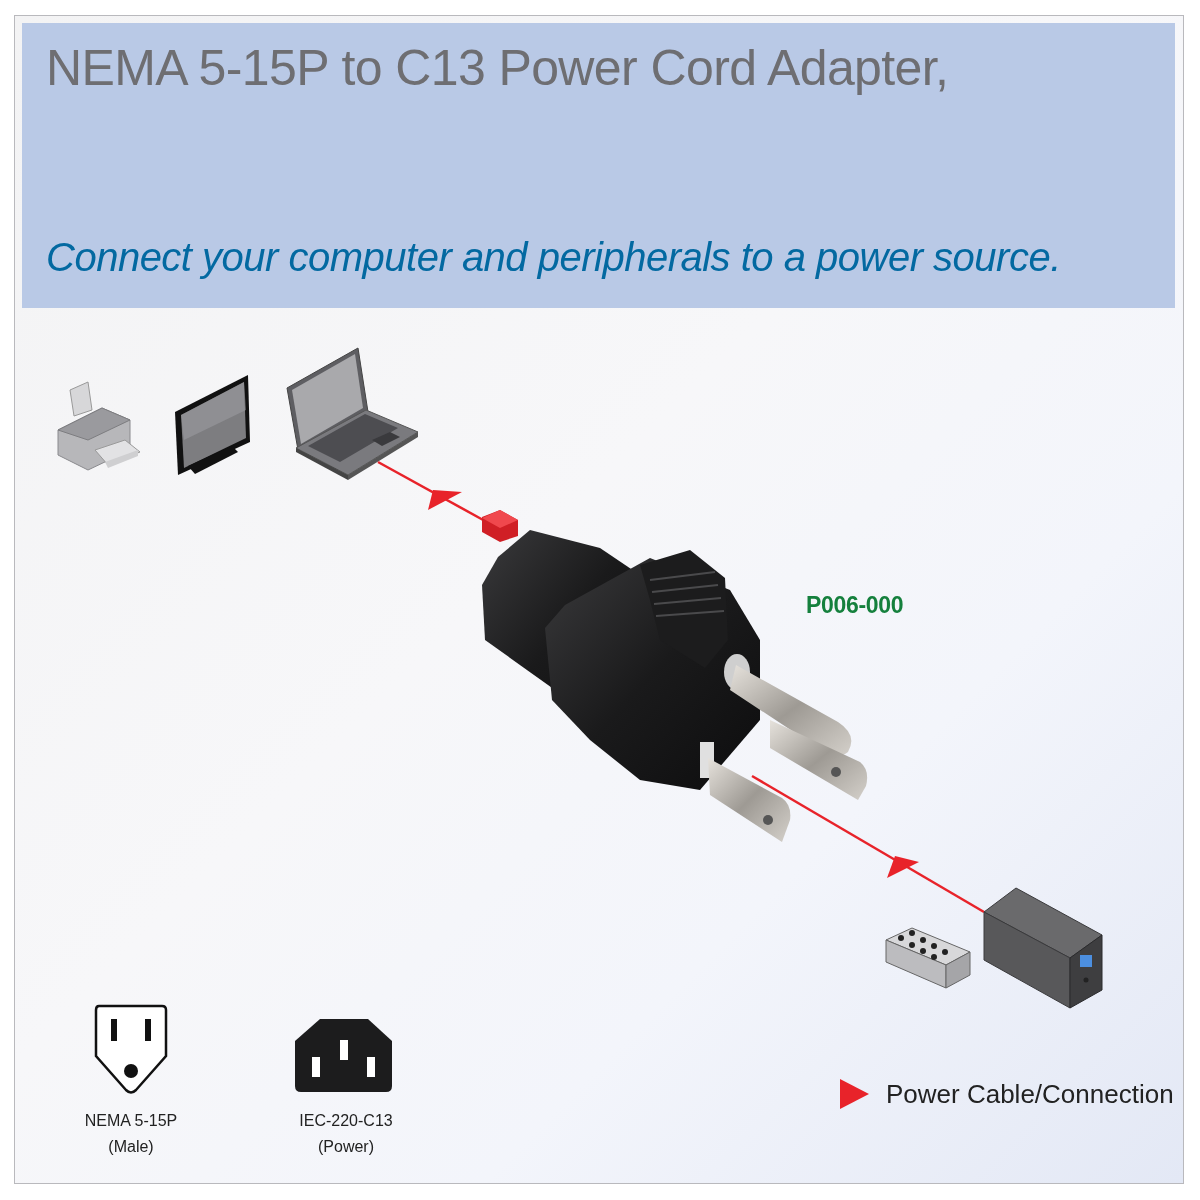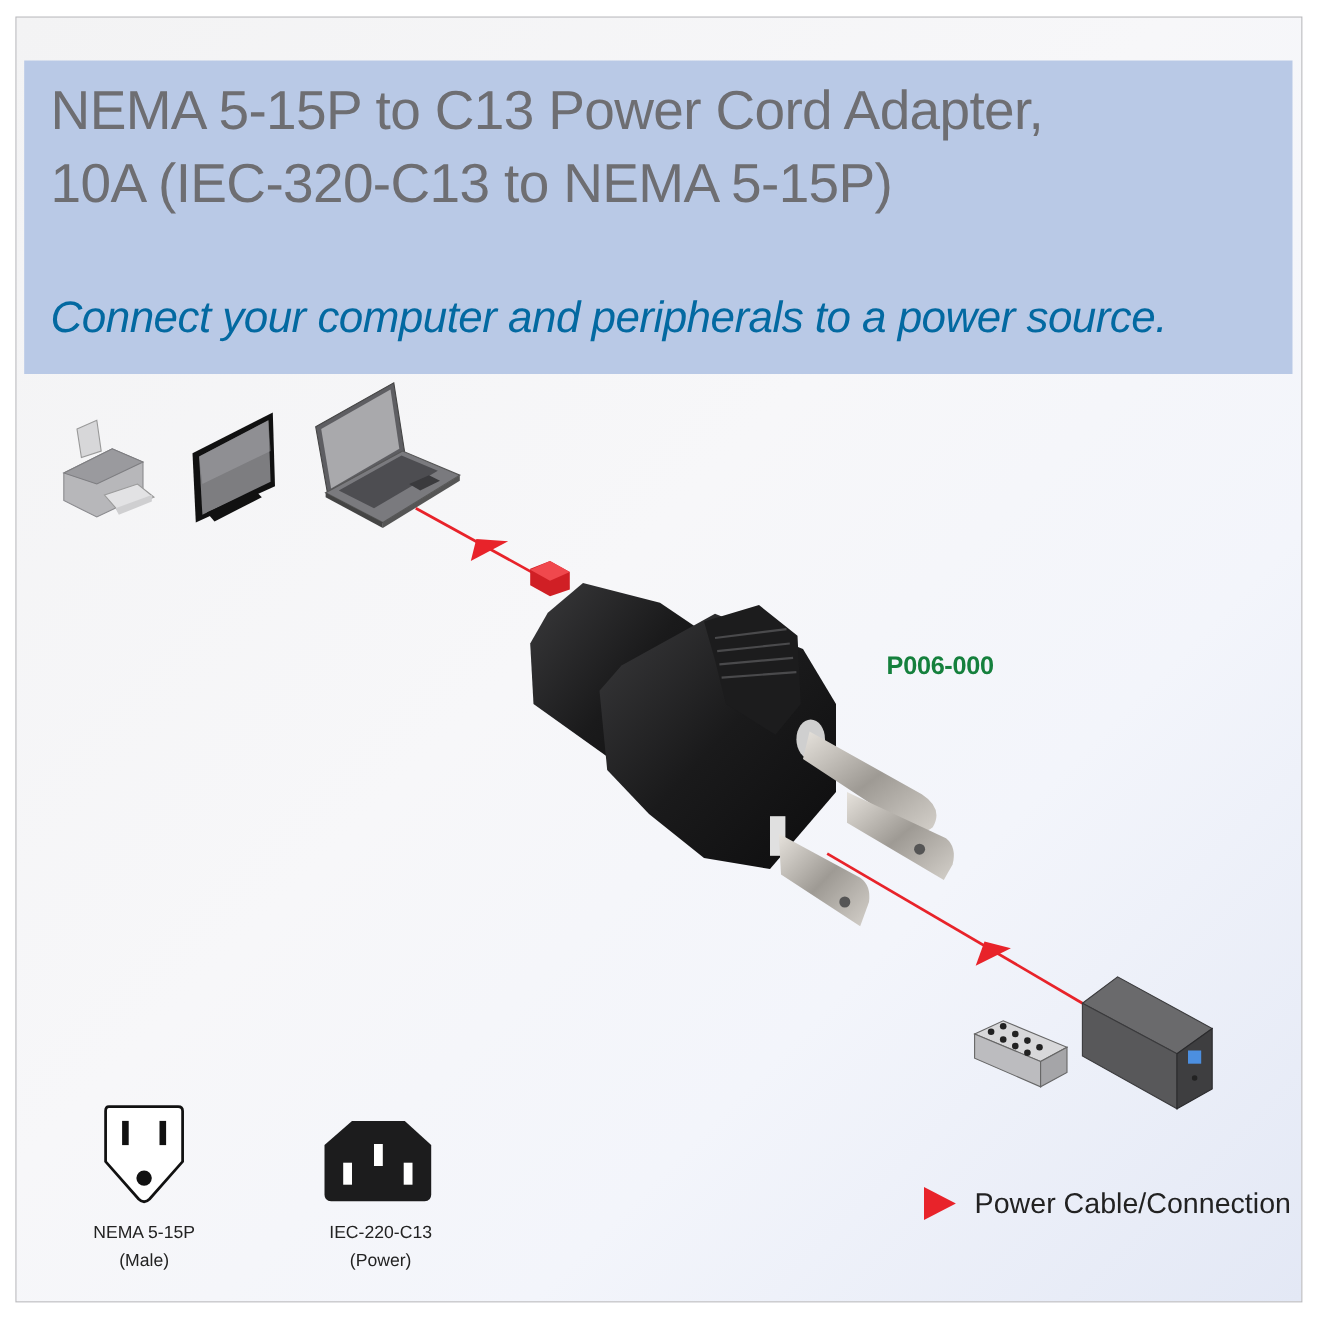--- a/index.html
+++ b/index.html
@@ -8,21 +8,20 @@
     font-family: "Liberation Sans", "DejaVu Sans", sans-serif;
   }
   .frame {
     position: absolute; left: 14px; top: 15px; width: 1170px; height: 1169px;
     border: 1px solid #b9b9bd; box-sizing: border-box;
     background: linear-gradient(135deg, #f3f3f4 0%, #f7f7f9 45%, #f3f5fb 70%, #e3e8f5 100%);
   }
   .header {
     position: absolute; left: 22px; top: 23px; width: 1153px; height: 285px;
     background: #b9c9e6;
-    margin-top: 32px;
   }
   .title {
     position: absolute; left: 24px; top: 12px; width: 1120px;
     font-size: 50px; line-height: 67px; color: #6e6e72; font-weight: normal; letter-spacing: -0.6px;
     margin: 0;
   }
   .model {
     position: absolute; left: 24px; top: 163px;
     font-size: 29px; font-weight: bold; color: #6e6e72; letter-spacing: -0.4px;
   }
@@ -44,21 +43,20 @@
   .legend-text { font-size: 26px; color: #222; }
 </style>
 </head>
 <body>
 
 <div class="frame"></div>
 
 <div class="header">
   <h1 class="title">
     <span>NEMA 5-15P to C13 Power Cord Adapter,</span><br>
-    <span>10A (IEC-320-C13 to NEMA 5-15P)</span>
   </h1>
   <div class="subtitle">Connect your computer and peripherals to a power source.</div>
 </div>
 
 <svg class="svg-layer" width="1200" height="1200" viewBox="0 0 1200 1200">
 
   <g>
     <polygon points="70,390 88,382 92,410 74,416" fill="#d7d7d9" stroke="#999" stroke-width="1"></polygon>
     <path d="M58,430 L102,408 L130,420 L130,450 L88,470 L58,455 Z" fill="#b7b7ba" stroke="#8a8a8e" stroke-width="1"></path>
     <path d="M58,430 L102,408 L130,420 L88,440 Z" fill="#9a9a9e" stroke="#7d7d80" stroke-width="1"></path>

